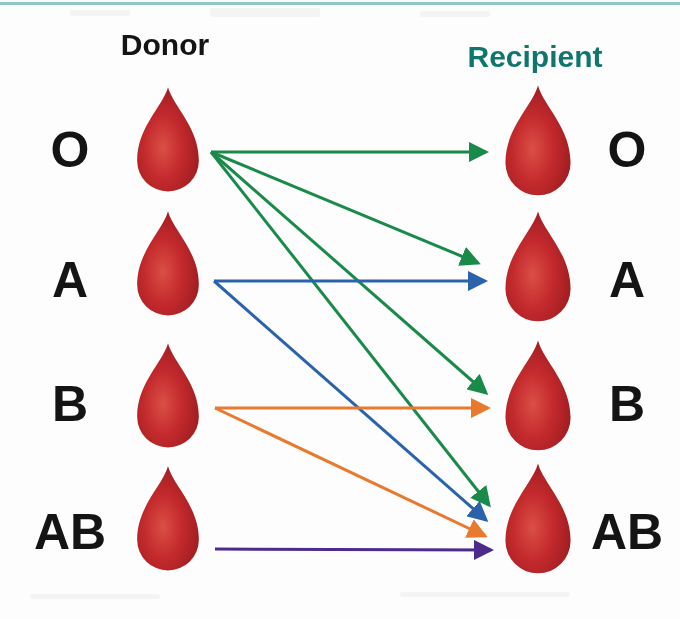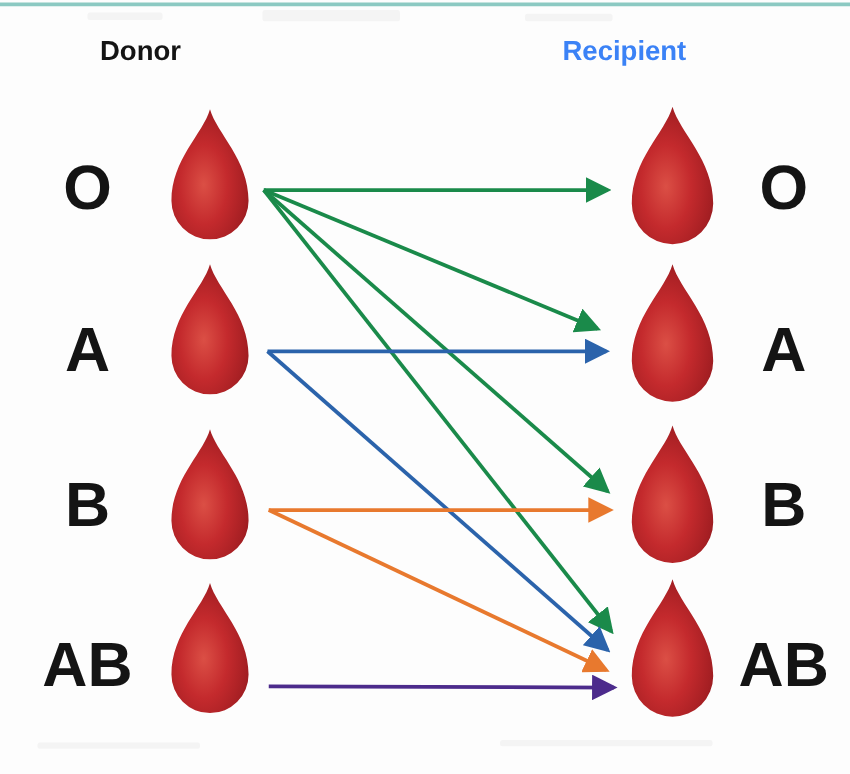--- a/index.html
+++ b/index.html
@@ -22,21 +22,22 @@
   }
   .ghost-smudge {
     position: absolute;
     background: #ececec;
     opacity: 0.55;
     border-radius: 2px;
   }
   .col-header {
     position: absolute;
     width: 170px;
-    font-size: 22px;
+    text-align: center;
+    font-size: 30px;
     font-weight: 700;
     color: #151515;
     letter-spacing: 0px;
   }
   .donor-header { left: 80px; top: 28px; }
   .recipient-header { left: 450px; top: 28px; }
   .side-label {
     position: absolute;
     width: 110px;
     text-align: center;
@@ -60,21 +61,21 @@
   <div class="top-line" id="top-line" style="background: rgb(140, 201, 194);"></div>
 
   <div class="ghost-smudge" style="left:70px; top:10px; width:60px; height:6px;"></div>
   <div class="ghost-smudge" style="left:210px; top:8px; width:110px; height:9px;"></div>
   <div class="ghost-smudge" style="left:420px; top:11px; width:70px; height:6px;"></div>
   <div class="ghost-smudge" style="left:30px; top:594px; width:130px; height:5px;"></div>
   <div class="ghost-smudge" style="left:400px; top:592px; width:170px; height:5px;"></div>
 
   <div class="col-header donor-header" style="color: rgb(20, 20, 20);">Donor</div>
 
-  <div class="col-header recipient-header" style="color: #3b82f6;">Recipient</div>
+  <div class="col-header recipient-header" style="color: #0f766e; margin-top: 12px;">Recipient</div>
 
   <svg width="0" height="0" style="position:absolute">
     <defs>
       <radialGradient id="dropGrad" cx="42%" cy="58%" r="68%">
         <stop offset="0%" stop-color="#db4f45"></stop>
         <stop offset="45%" stop-color="#c42a2d"></stop>
         <stop offset="82%" stop-color="#a51f23"></stop>
         <stop offset="100%" stop-color="#8f181d"></stop>
       </radialGradient>
     </defs>

